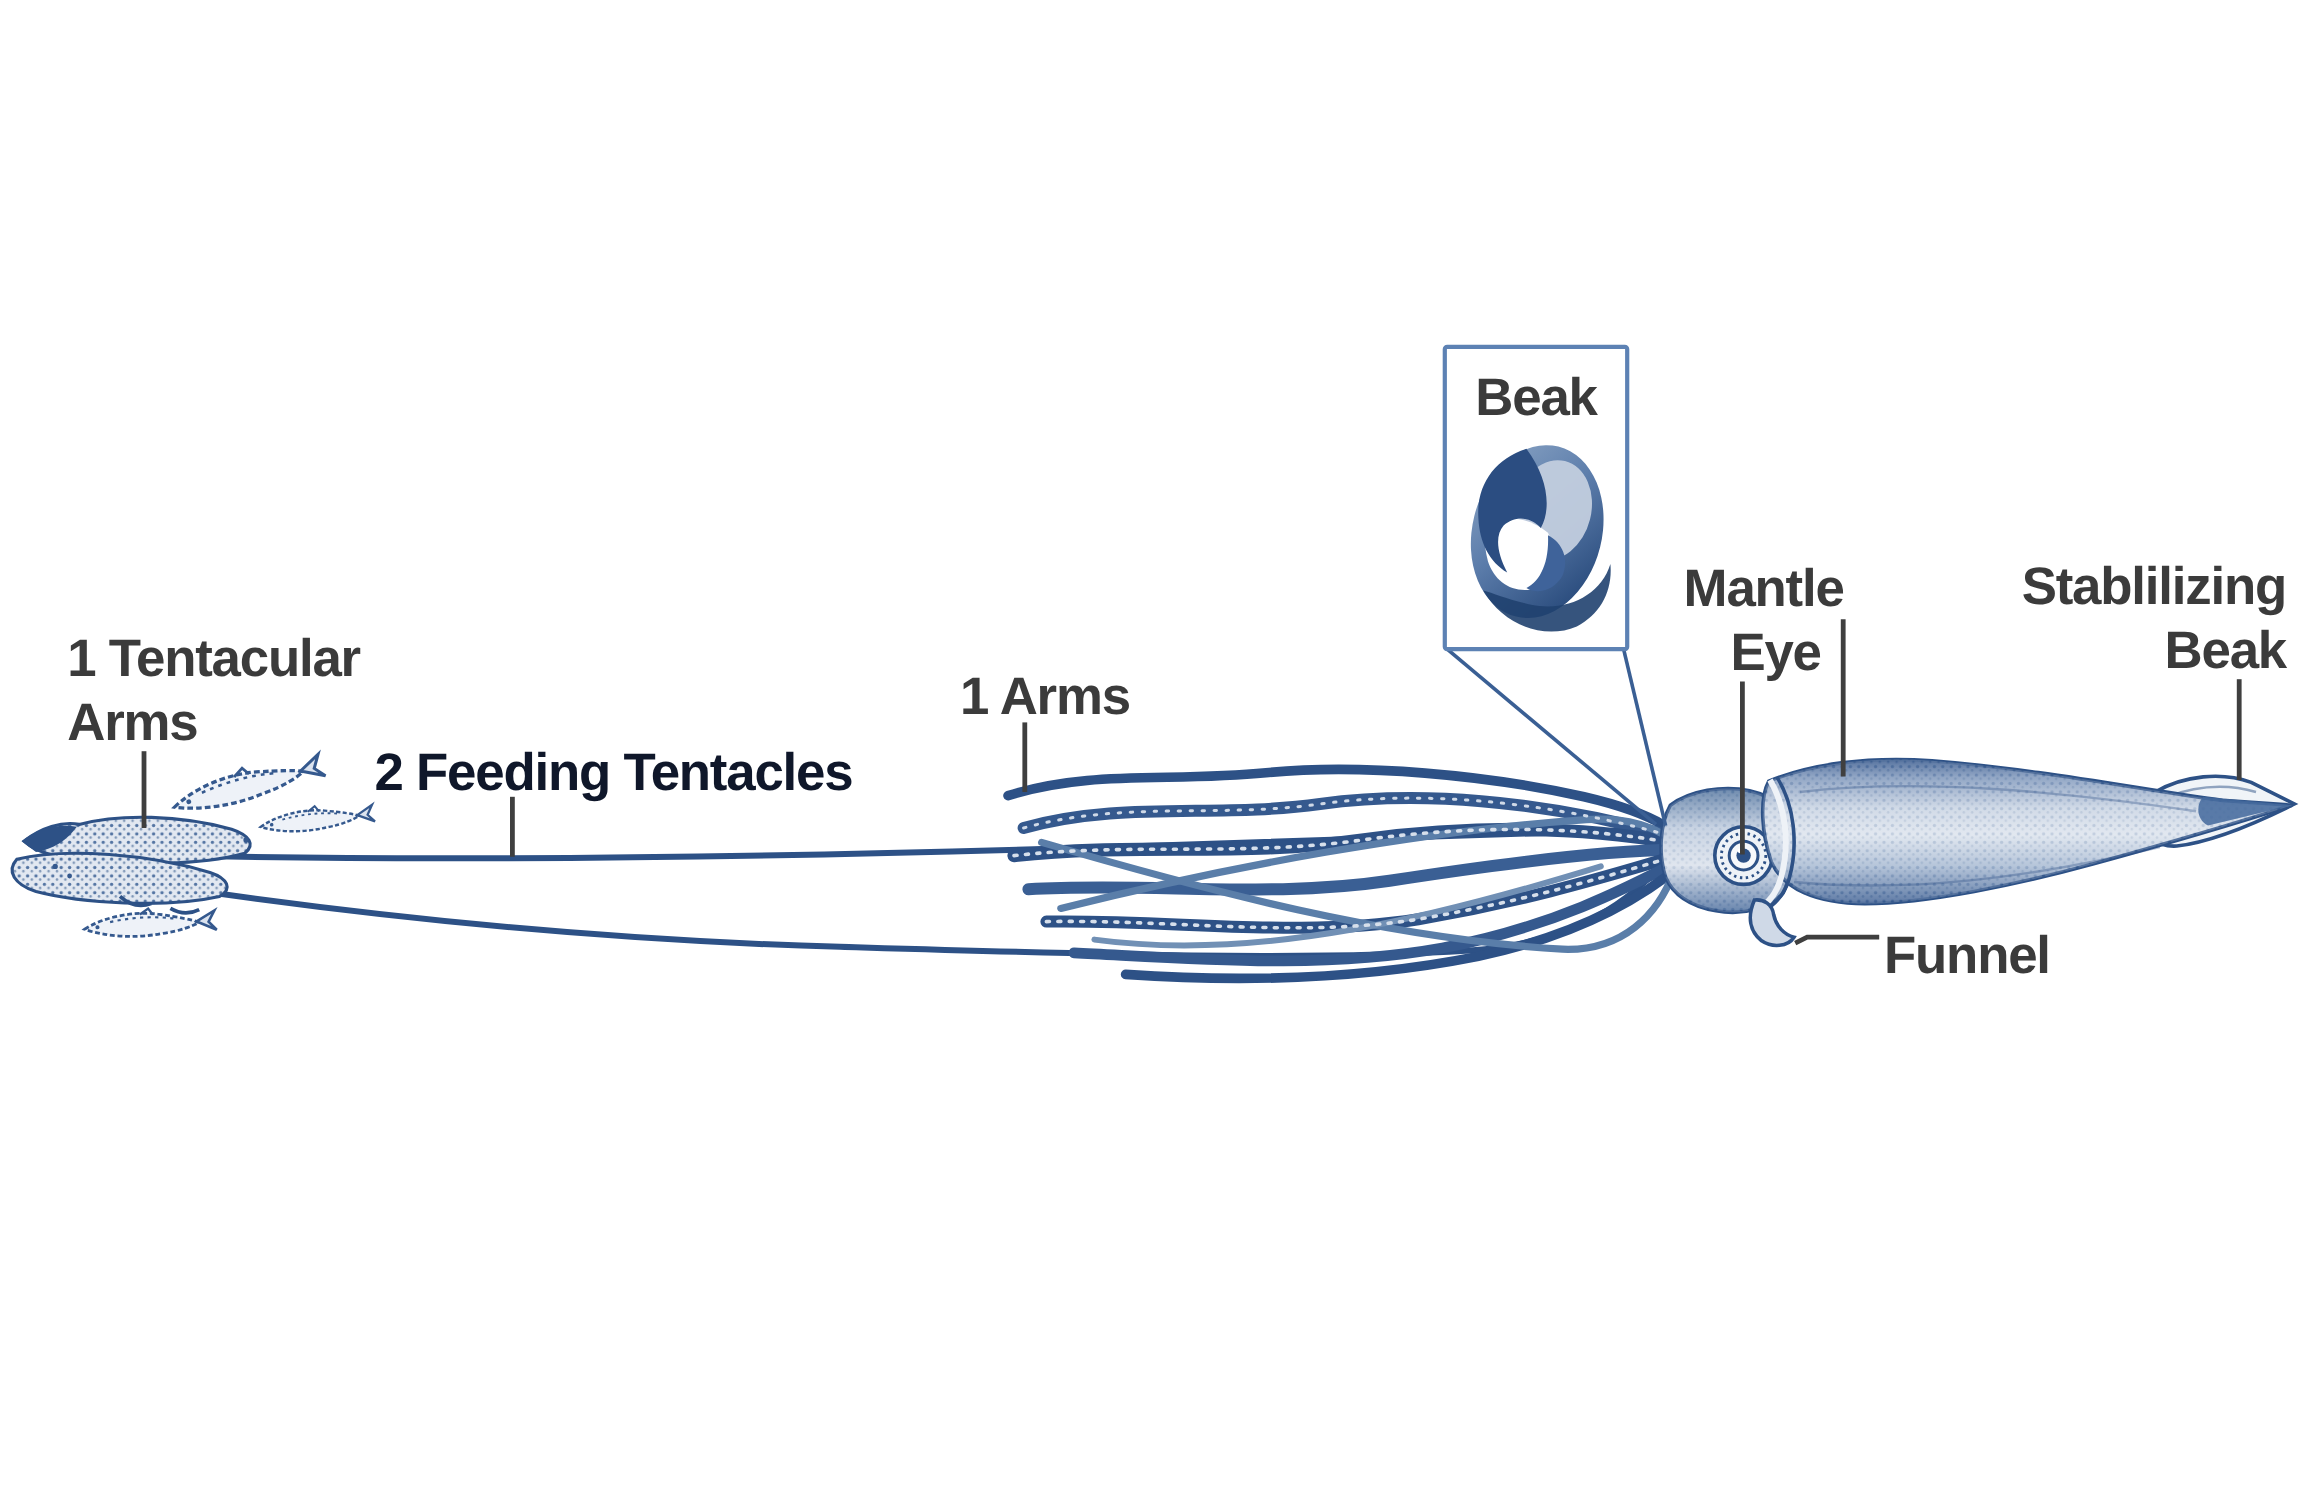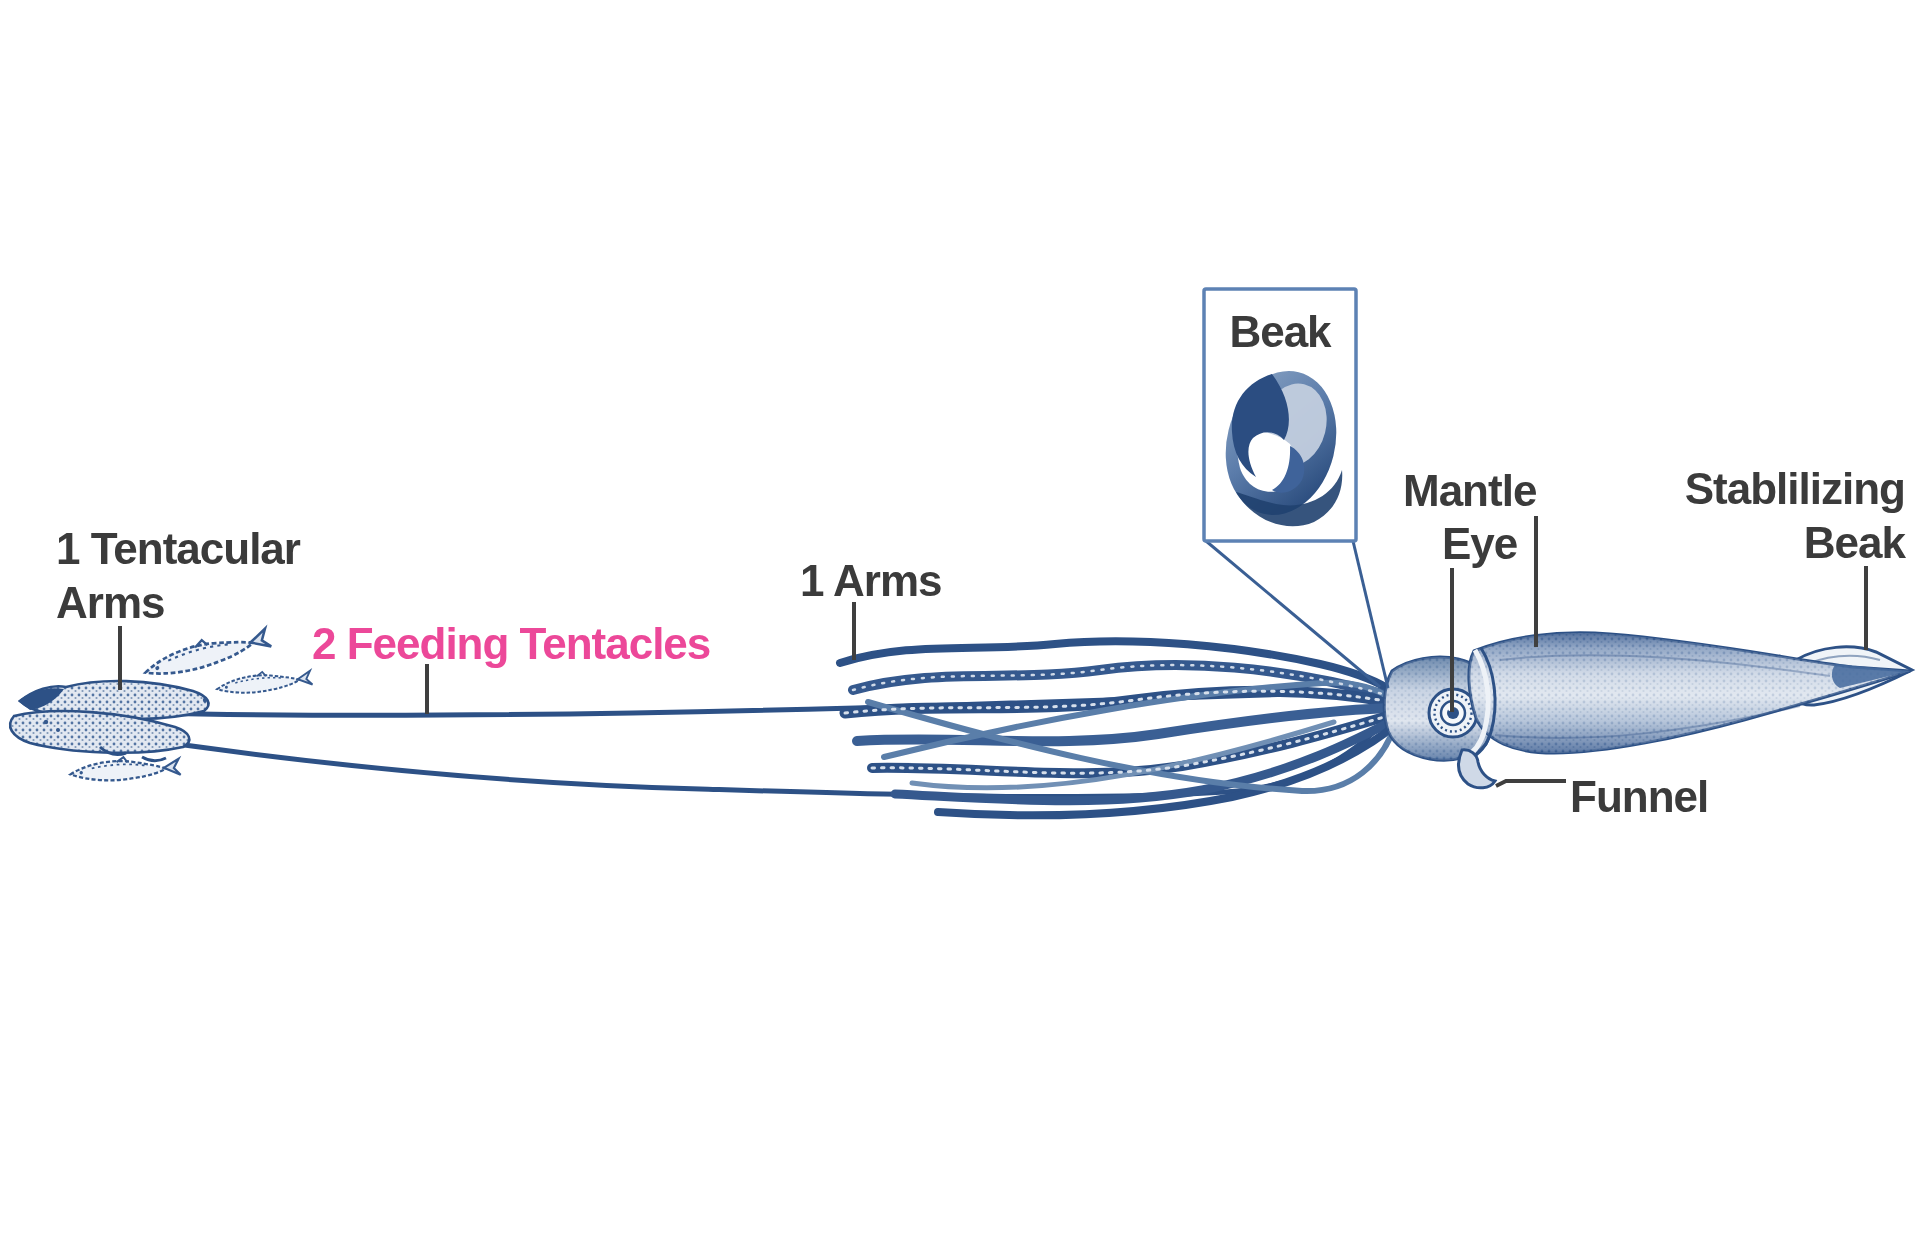--- a/index.html
+++ b/index.html
@@ -14,21 +14,21 @@
   .label{
     position:absolute;
     font-size:44px;
     font-weight:600;
     letter-spacing:-1px;
     line-height:1.22;
     color:#3b3b3b;
     white-space:nowrap;
   }
   .label.two-line span{display:block;}
-  .label.gray{color:#ec4899;}
+  .label.gray{color:#0f172a;}
   .label.right{text-align:right;white-space:normal;}
   .label.center{text-align:center;}
 </style>
 </head>
 <body>
 
 <div id="canvas">
 
   <svg id="art" width="1920" height="1239" viewBox="0 0 1920 1239" xmlns="http://www.w3.org/2000/svg">
     <defs>

